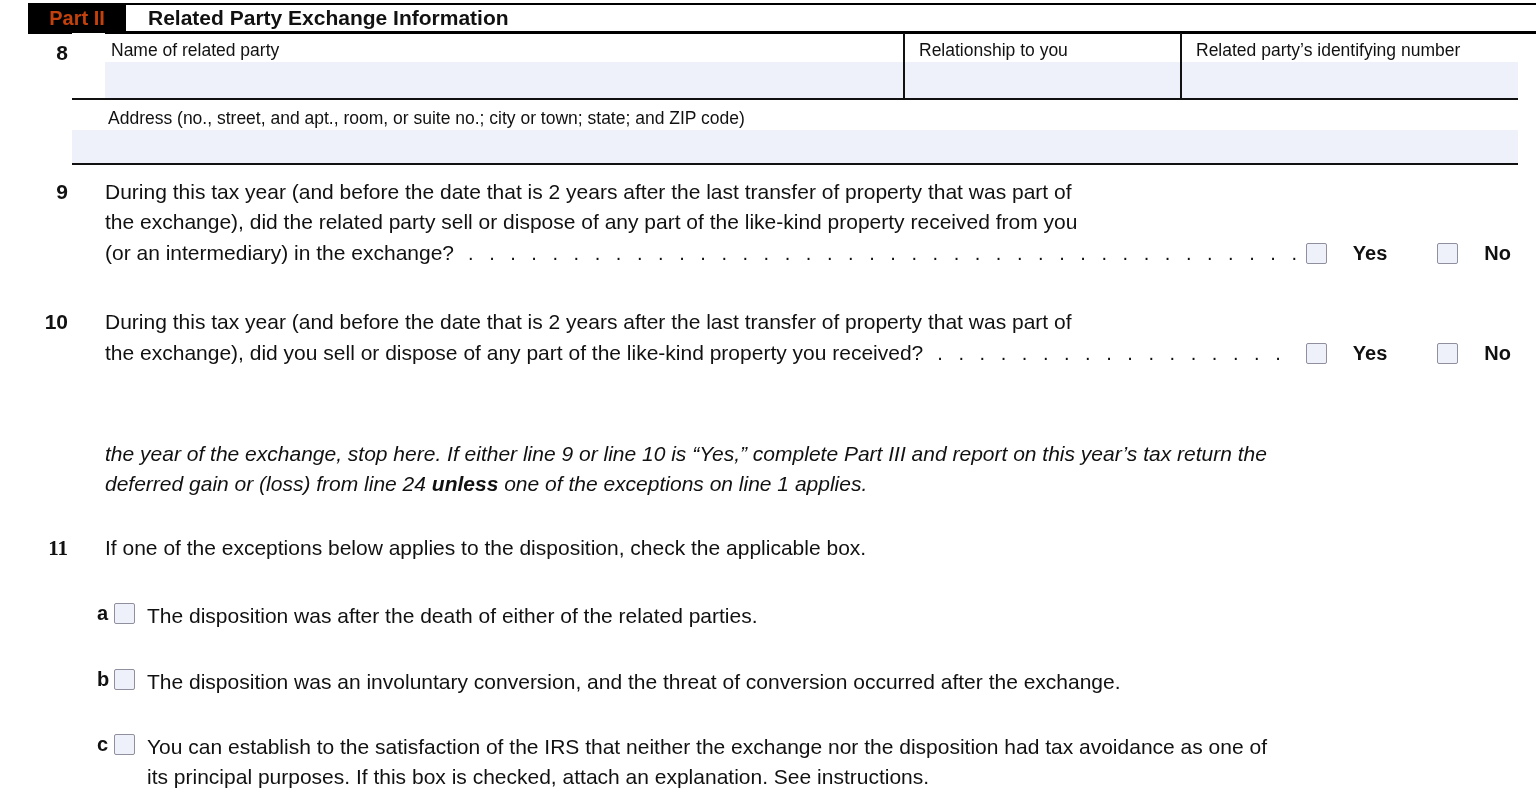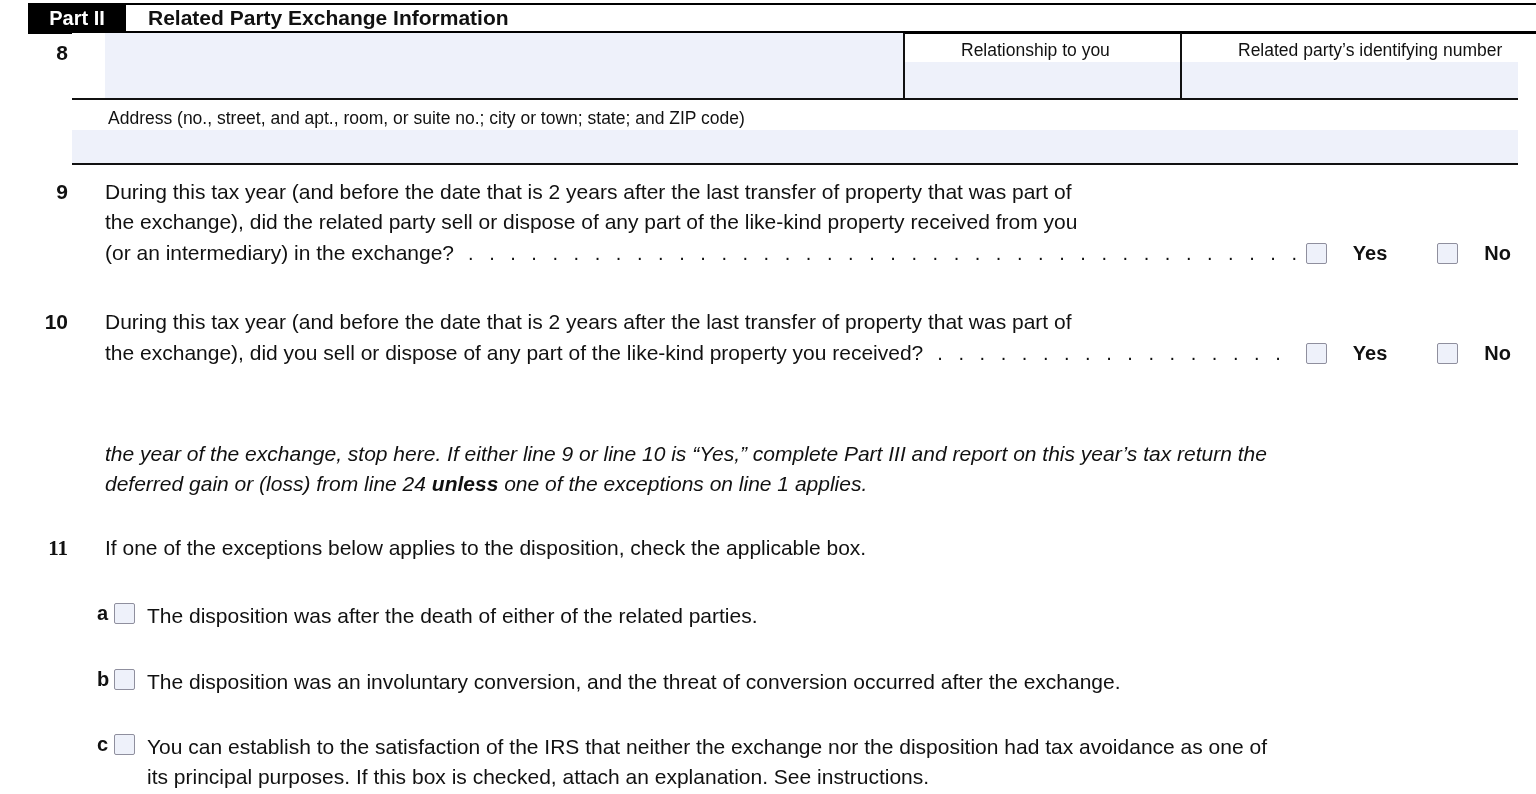--- a/index.html
+++ b/index.html
@@ -13,41 +13,41 @@
     color: #111;
     overflow: hidden;
   }
   
   .part-header {
     position: absolute; left: 28px; top: 3px; width: 1508px; height: 31px;
     border-top: 2px solid #000; border-bottom: 3px solid #000;
     display: flex; align-items: stretch; background:#fff;
   }
   .part-box {
-    background: #000; color: #ffffff; width: 98px;
+    background: #000; color: #c2410c; width: 98px;
     display: flex; align-items: center; justify-content: center;
     font-weight: bold; font-size: 20px;
   }
   .part-title { font-weight: bold; font-size: 21px; align-self: center; margin-left: 22px; }
 
   
   .linenum {
     position: absolute; left: 18px; width: 50px; text-align: right;
     font-weight: bold; font-size: 21px;
   }
 
   
   .tbl { position: absolute; left: 72px; top: 33px; width: 1446px; }
   .row8 { display: flex; height: 67px; border-bottom: 2.5px solid #111; }
   .gutter { width: 33px; background: #fff; }
   .c1 { width: 798px; display: flex; flex-direction: column; }
   .c2 { width: 277px; border-left: 2px solid #111; display: flex; flex-direction: column; }
   .c3 { flex: 1; border-left: 2px solid #111; display: flex; flex-direction: column; }
   .cell-label { height: 29px; padding: 7px 0 0 6px; font-size: 17.5px; white-space: nowrap; }
-  .c2 .cell-label, .c3 .cell-label { padding-left: 14px; margin-left: 42px; }
+  .c2 .cell-label, .c3 .cell-label { padding-left: 14px; }
   .cell-fill { flex: 1; background: #eef1fa; }
   .addr-label { height: 30px; padding: 8px 0 0 36px; font-size: 17.5px; white-space: nowrap; }
   .addr-fill { height: 33px; background: #eef1fa; }
   .addr-wrap { border-bottom: 2.5px solid #111; }
 
   
   .bodyline {
     position: absolute; left: 105px; width: 1406px;
     font-size: 21px; white-space: nowrap;
   }
@@ -86,20 +86,21 @@
   <div class="part-header">
     <div class="part-box">Part II</div>
     <div class="part-title">Related Party Exchange Information</div>
   </div>
 
   <div class="linenum" style="top:41px;">8</div>
   <div class="tbl">
     <div class="row8">
       <div class="gutter"></div>
       <div class="c1">
+        <div class="cell-label">Name of related party</div>
         <div class="cell-fill"></div>
       </div>
       <div class="c2">
         <div class="cell-label">Relationship to you</div>
         <div class="cell-fill"></div>
       </div>
       <div class="c3">
         <div class="cell-label">Related party’s identifying number</div>
         <div class="cell-fill"></div>
       </div>

